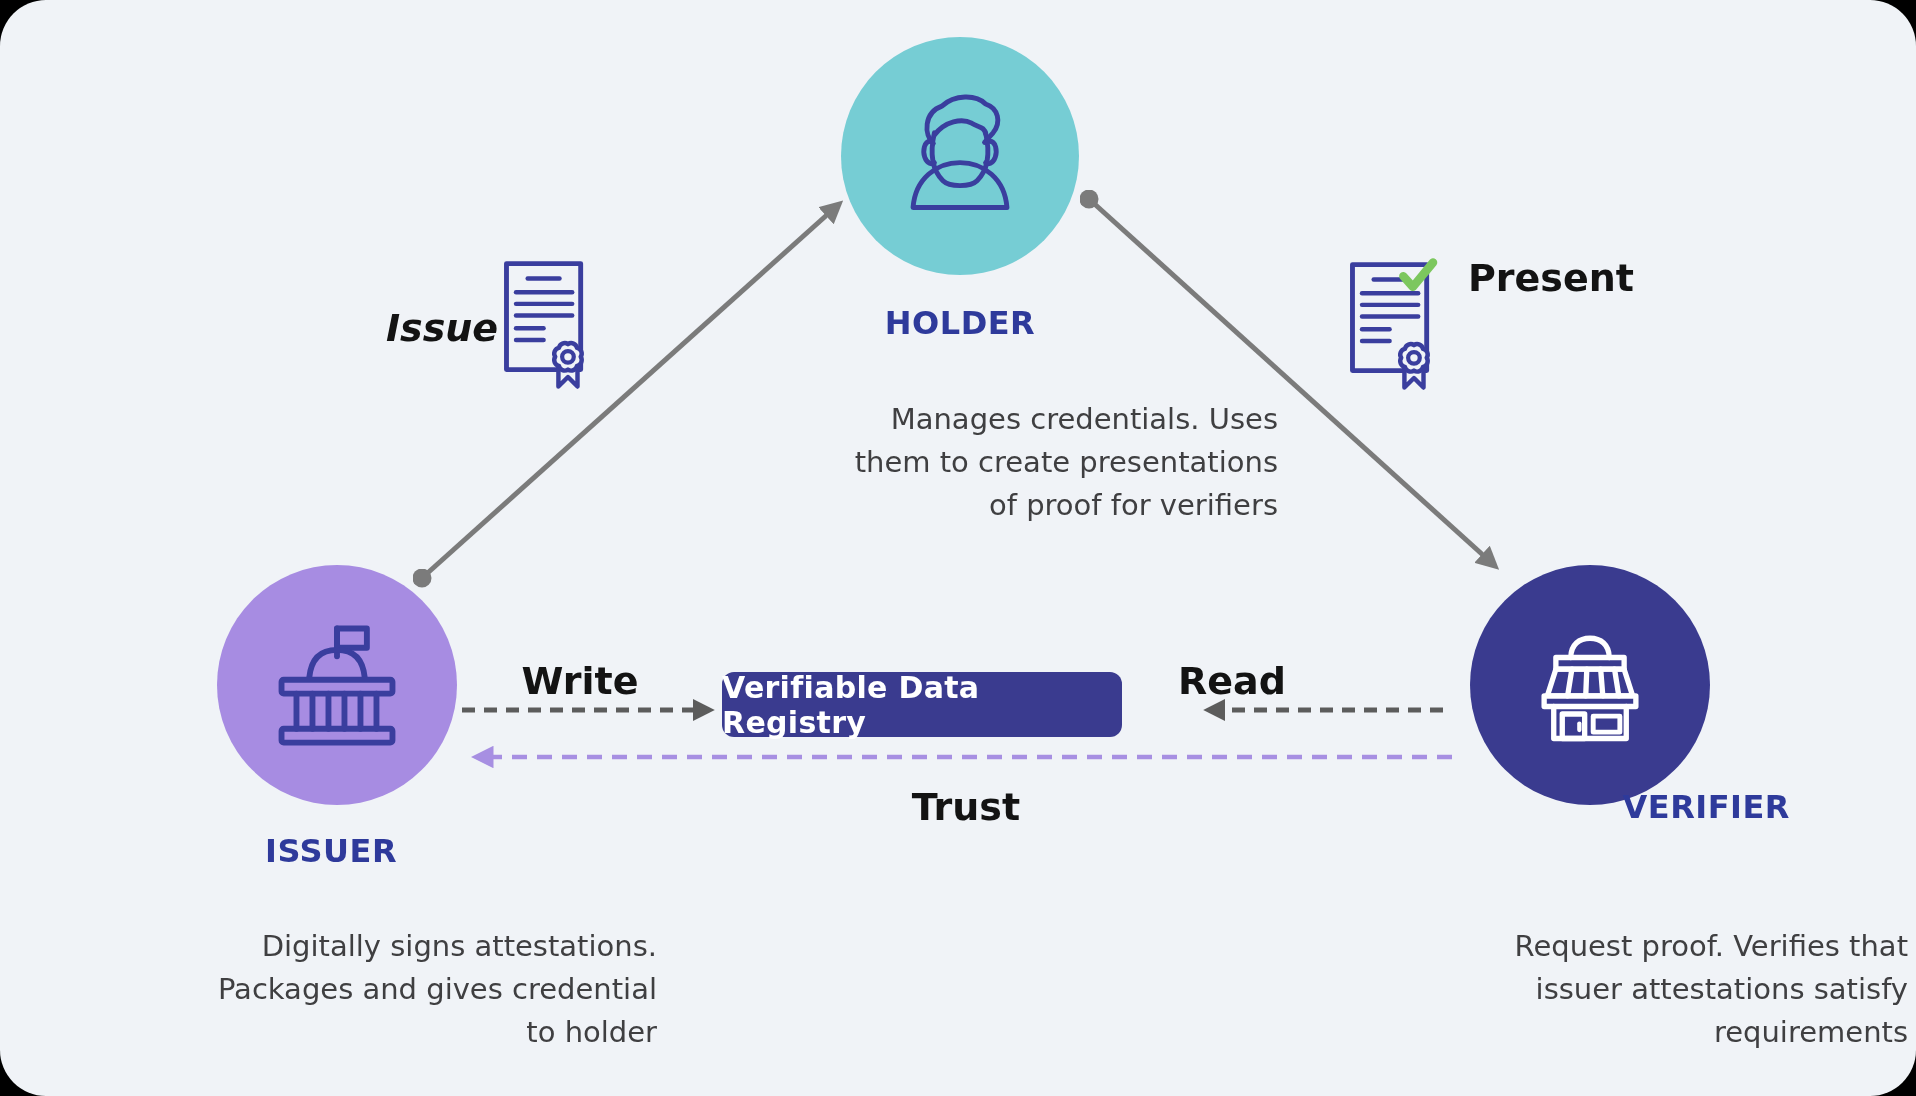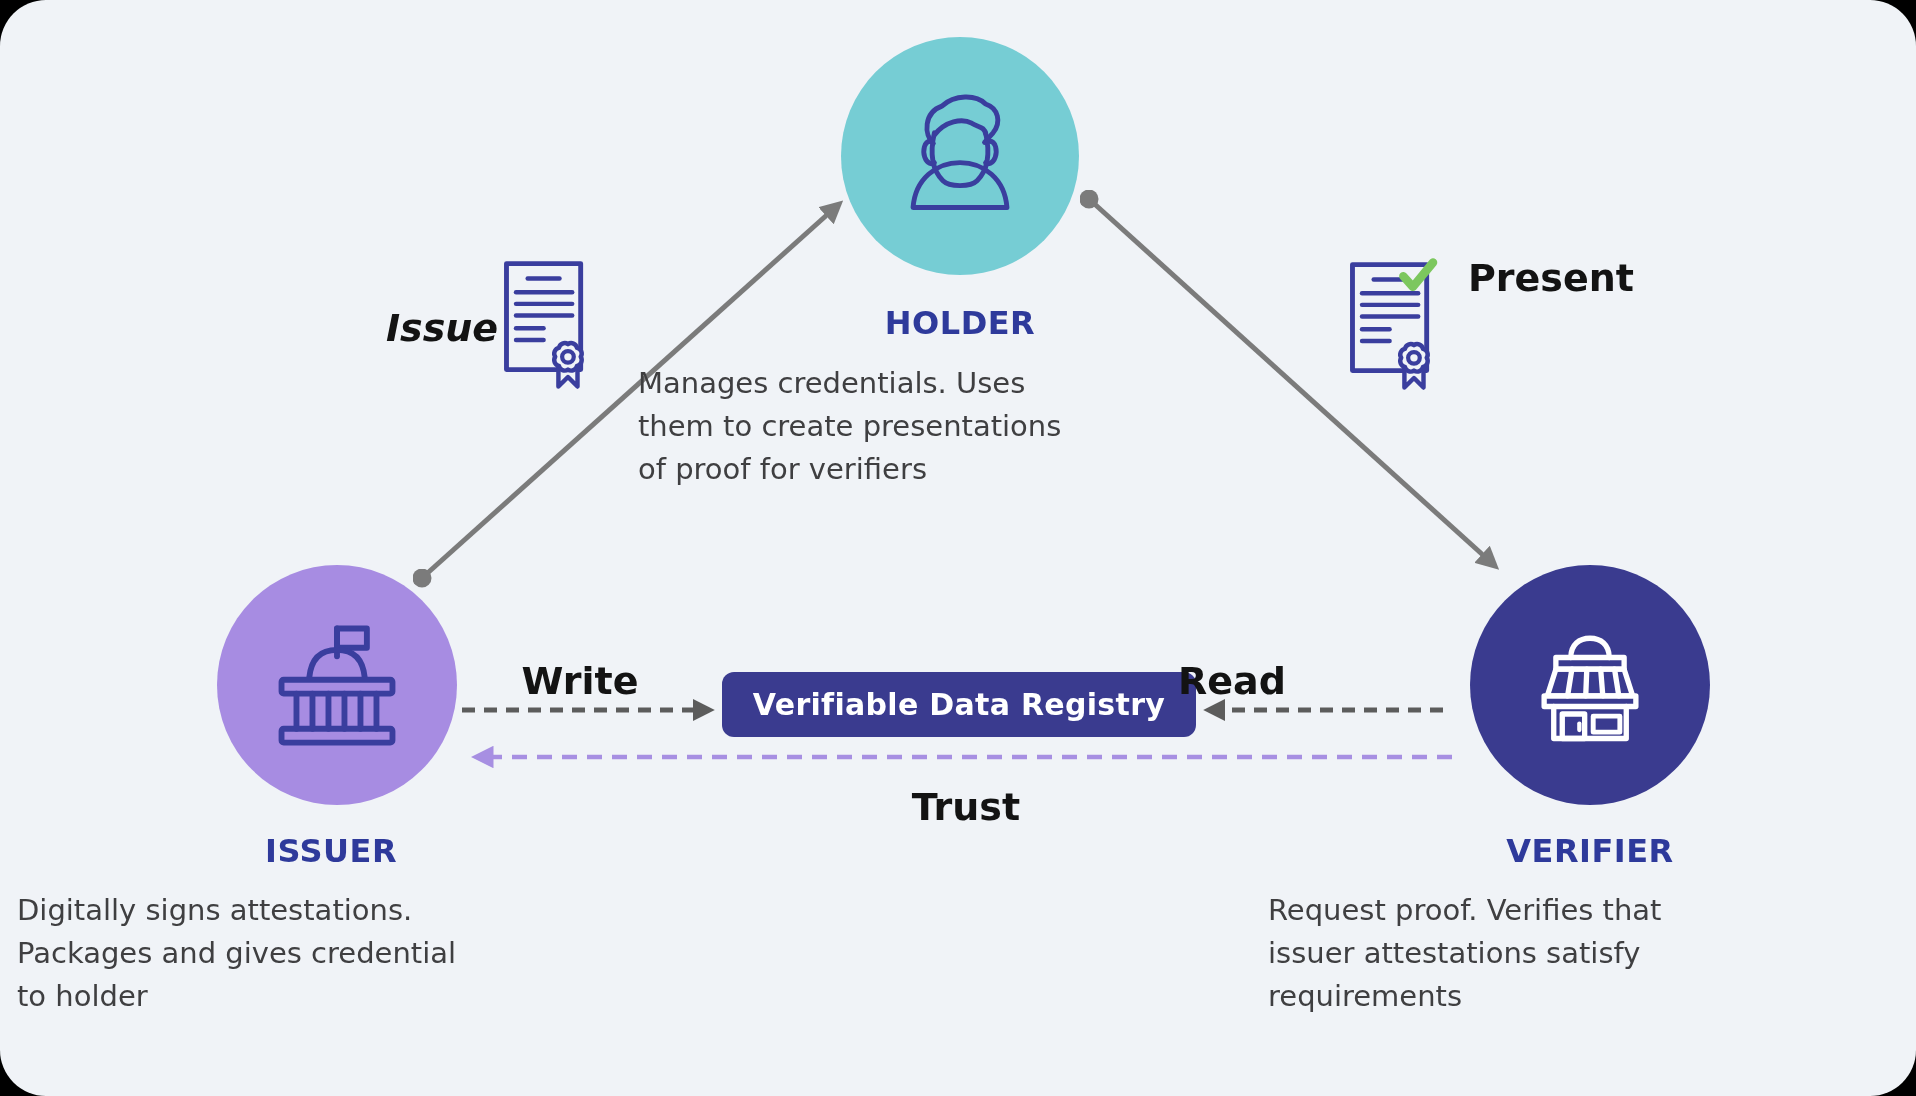--- a/index.html
+++ b/index.html
@@ -30,38 +30,38 @@
   .icon-stroke { stroke: var(--c-icon_stroke,#3A3E9E); fill:none; stroke-linecap:round; stroke-linejoin:round; }
   .icon-white  { stroke: var(--c-store_icon,#FFFFFF); fill:none; stroke-linecap:round; stroke-linejoin:round; }
   .cert-mask   { fill: var(--c-background,#F0F3F7); }
   .check       { stroke: var(--c-check_green,#7CC75E); fill:none; stroke-linecap:round; stroke-linejoin:round; }
 
   
   .title { position:absolute; width:400px; text-align:center; font-size:32px; font-weight:700;
            letter-spacing:.5px; color: var(--c-heading_text,#2E3A9B); line-height:38px; }
   .holder-title   { left:760px;  top:304px; }
   .issuer-title   { left:131px;  top:832px; }
-  .verifier-title { left:1390px; top:832px; }
-
-  .desc { position:absolute; width:640px; text-align:left; font-size:29px;
-          color: var(--c-body_text,#3F3F41); line-height:43px; }
+  .verifier-title { left:1390px; top:788px;text-align:right; }
+
+  .desc { position:absolute; width:640px; text-align:right; font-size:29px;
+          color: var(--c-body_text,#3F3F41); line-height:43px;margin-top:36px; }
   .desc div { white-space:nowrap; }
   .holder-desc   { left:638px;  top:362px; }
   .issuer-desc   { left:17px;   top:889px; }
   .verifier-desc { left:1268px; top:889px; }
 
   .edge-label { position:absolute; width:300px; font-size:38px; font-weight:700;
                 color: var(--c-label_text,#131313); }
   .lab-issue   { left:292px;  top:306px; text-align:center;font-style:italic; }
   .lab-present { left:1468px; top:256px; text-align:left; }
   .lab-write   { left:430px;  top:659px; text-align:center; }
   .lab-read    { left:1178px; top:659px; text-align:left; }
   .lab-trust   { left:816px;  top:775px; text-align:center;margin-top:10px; }
 
-  .registry { position:absolute; left:722px; top:672px; width:474px; height:65px;
+  .registry { position:absolute; left:722px; top:672px; width:400px; height:65px;
               background: var(--c-registry_bg,#3A3B8F); border-radius:12px;
               display:flex; align-items:center; justify-content:center; }
   .registry span { color: var(--c-registry_text,#FFFFFF); font-size:30px; font-weight:600; letter-spacing:.3px; }
 
   .cert { position:absolute; width:106px; height:138px; }
   .cert-issue   { left:498px;  top:255px; }
   .cert-present { left:1344px; top:256px; }
 </style>
 </head>
 <body style="background: rgb(0, 0, 0);">

